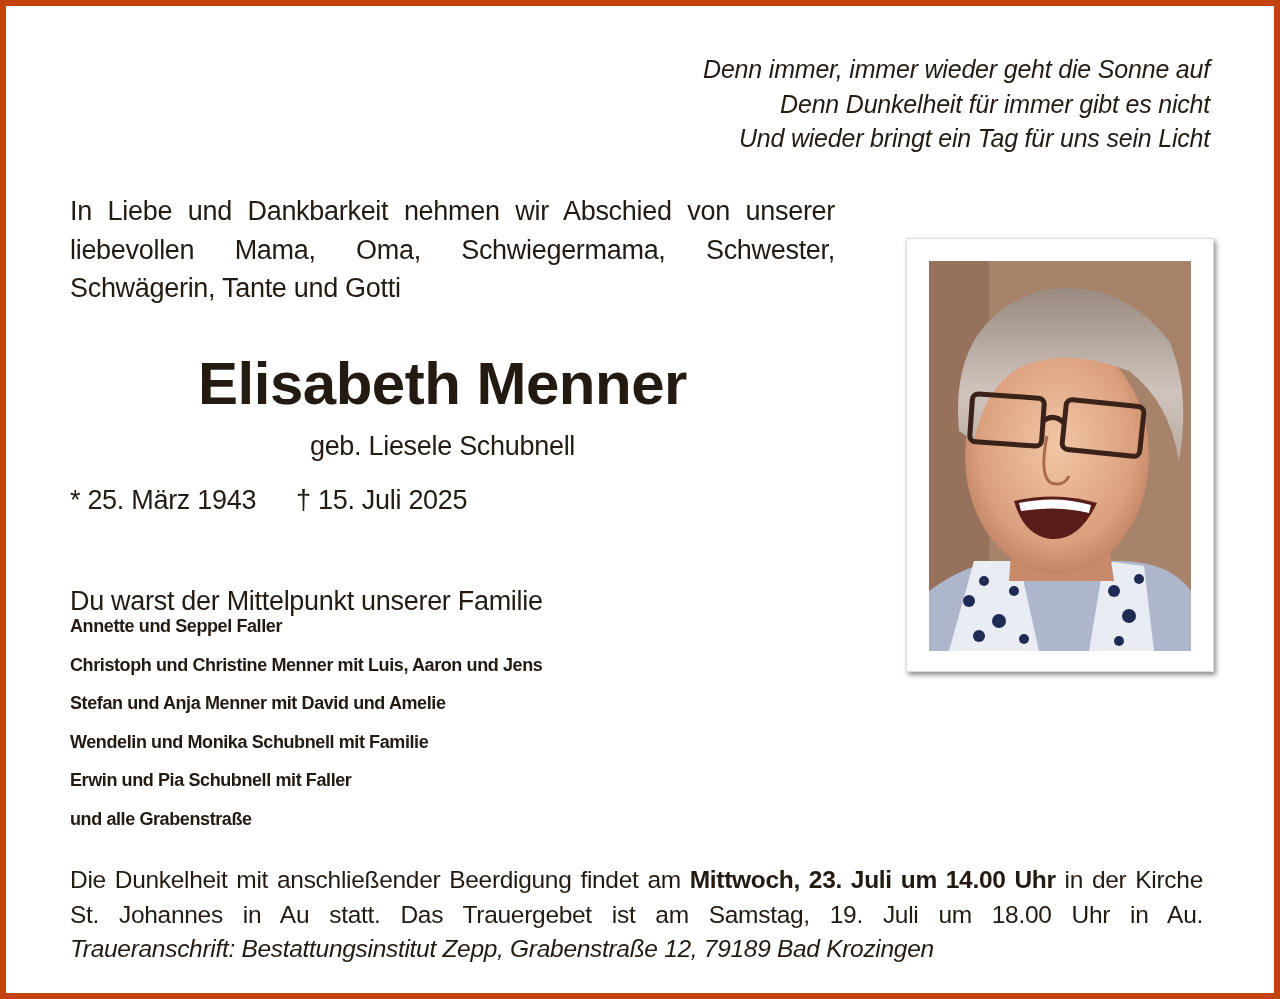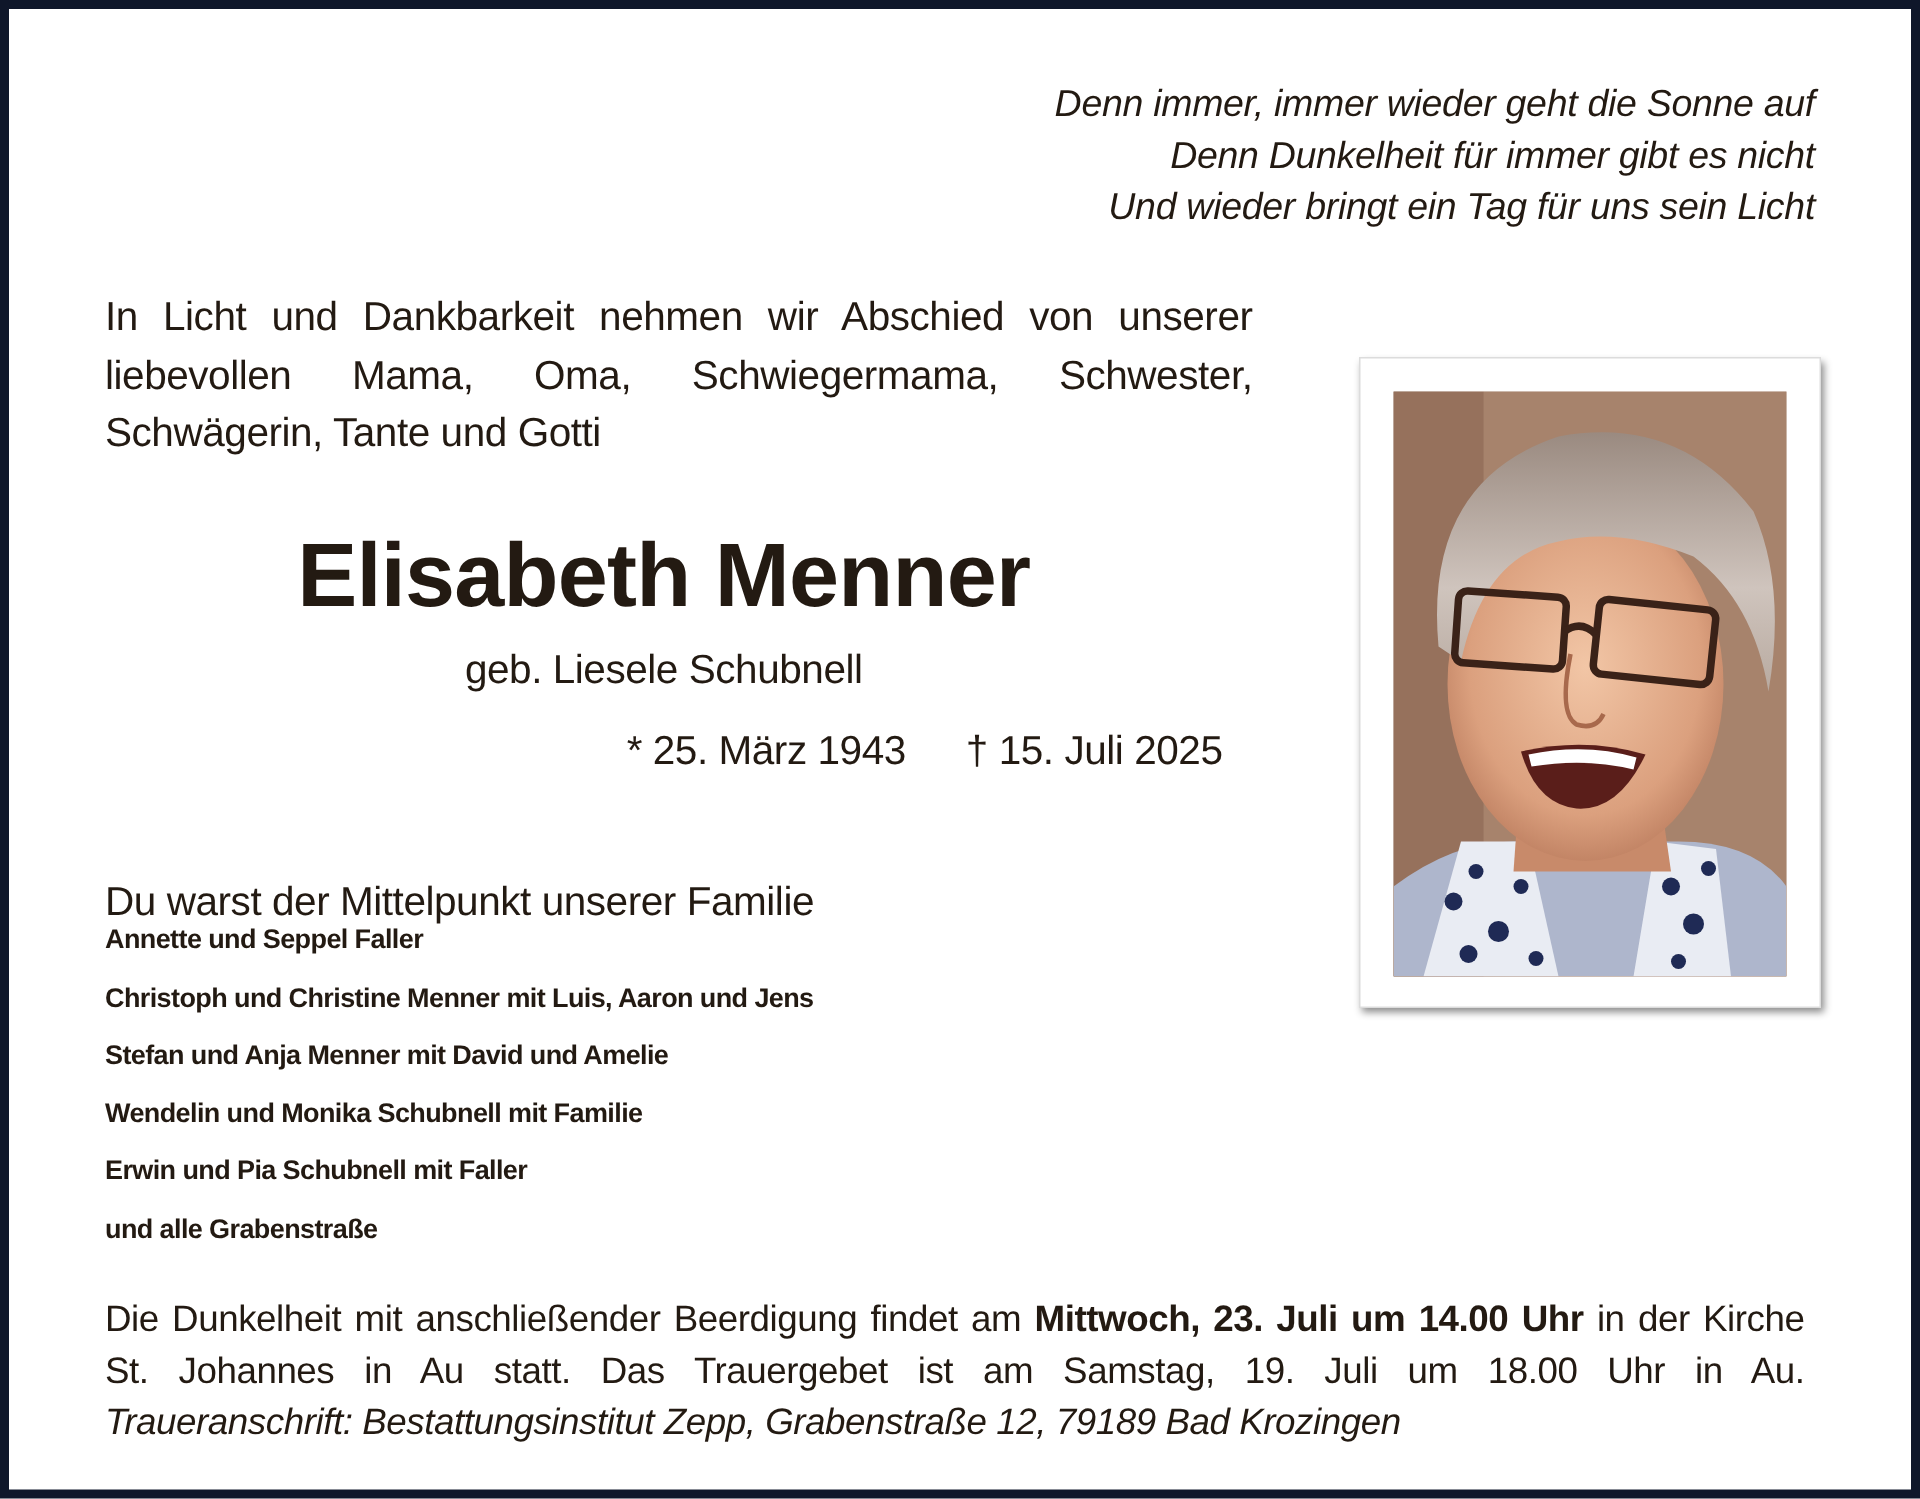--- a/index.html
+++ b/index.html
@@ -5,21 +5,21 @@
     html, body { margin: 0; padding: 0; }
     body {
       width: 1280px; height: 999px; overflow: hidden;
       background: #ffffff;
       font-family: "Liberation Sans", "DejaVu Sans", sans-serif;
       color: #231a12;
     }
     .sheet {
       position: absolute; left: 0; top: 0;
       width: 1280px; height: 999px; box-sizing: border-box;
-      border: 6px solid #0f172a;
+      border: 6px solid #c2410c;
       background: #ffffff;
     }
     .poem {
       position: absolute; right: 64px; top: 46px;
       text-align: right; font-style: italic;
       font-size: 25px; line-height: 34.5px; letter-spacing: -0.2px;
     }
     .intro {
       position: absolute; left: 64px; top: 186px; width: 765px;
       font-size: 27px; line-height: 38.5px;
@@ -29,21 +29,21 @@
       position: absolute; left: 64px; width: 745px; top: 338px;
       text-align: center; font-weight: bold; font-size: 60px;
       letter-spacing: -0.5px; line-height: 80px;
     }
     .maiden {
       position: absolute; left: 64px; width: 745px; top: 422px;
       text-align: center; font-size: 27px; line-height: 36px; letter-spacing: -0.3px;
     }
     .dates {
       position: absolute; left: 64px; width: 745px; top: 476px;
-      text-align: right; font-size: 27px; line-height: 36px; letter-spacing: -0.3px;
+      text-align: left; font-size: 27px; line-height: 36px; letter-spacing: -0.3px;
     }
     .dates .gap { display: inline-block; width: 40px; }
     .motto {
       position: absolute; left: 64px; top: 541px;
       font-size: 27px; line-height: 36px; letter-spacing: -0.3px; margin-top: 36px;
     }
     .mourners {
       position: absolute; left: 64px; top: 601px;
       font-size: 18px; line-height: 38.5px; font-weight: bold; letter-spacing: -0.4px;
     }
@@ -75,21 +75,21 @@
 <body>
 
 <div class="sheet">
 
   <div class="poem">
     <div>Denn immer, immer wieder geht die Sonne auf</div>
     <div>Denn Dunkelheit für immer gibt es nicht</div>
     <div>Und wieder bringt ein Tag für uns sein Licht</div>
   </div>
 
-  <div class="intro">In Licht und Dankbarkeit nehmen wir Abschied von unserer liebevollen Mama, Oma, Schwiegermama, Schwester, Schwägerin, Tante und Gotti</div>
+  <div class="intro">In Liebe und Dankbarkeit nehmen wir Abschied von unserer liebevollen Mama, Oma, Schwiegermama, Schwester, Schwägerin, Tante und Gotti</div>
 
   <div class="name">Elisabeth Menner</div>
   <div class="maiden">geb. Liesele Schubnell</div>
   <div class="dates">
     <span>* 25. März 1943</span><span class="gap"></span><span>† 15. Juli 2025</span>
   </div>
 
   <div class="motto">Du warst der Mittelpunkt unserer Familie</div>
 
   <div class="mourners">

